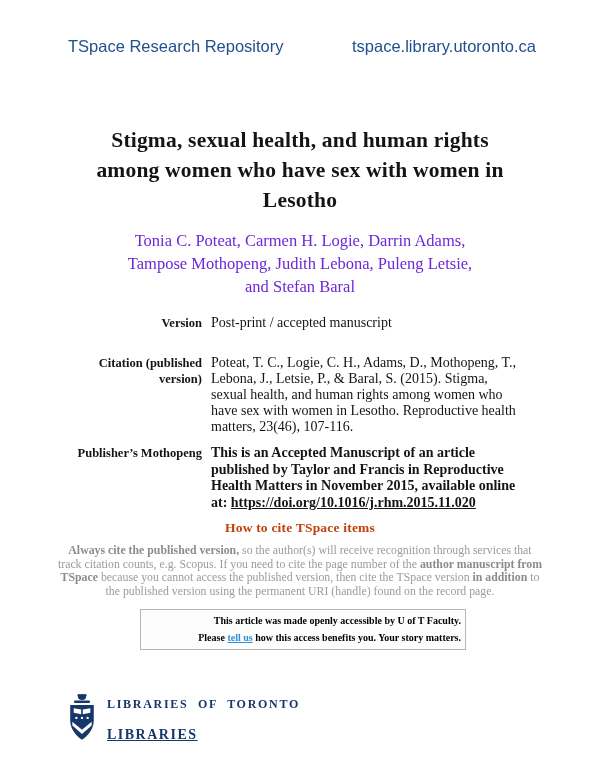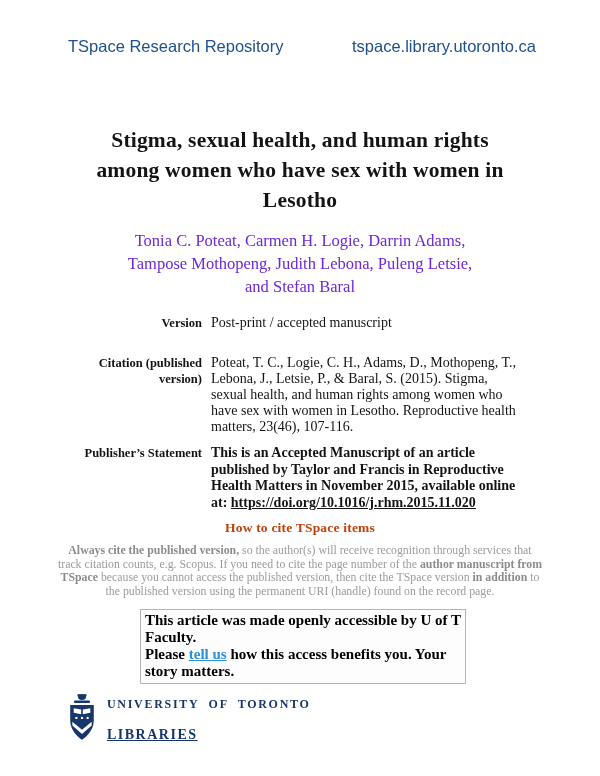--- a/index.html
+++ b/index.html
@@ -39,21 +39,21 @@
     font-weight:700;font-size:13.5px;color:#c2410c;letter-spacing:0.2px;
   }
   .howto-para{
     position:absolute;top:544px;left:57px;right:57px;margin:0;
     text-align:center;font-size:11.8px;line-height:13.6px;color:#9b9b9b;
   }
   .howto-para b{color:#8c8c8c;}
   .notice-box{
     position:absolute;top:609px;left:140px;width:326px;box-sizing:border-box;
     border:1px solid #b5b5b5;background:#fdfdfd;
-    text-align:left;font-weight:700;font-size:15px;line-height:17px;
+    text-align:right;font-weight:700;font-size:10px;line-height:17px;
     padding:2px 4px 3px;color:#000;
   }
   .tellus-link{color:#2d8fd5;text-decoration:underline;font-weight:700;cursor:pointer;}
   .logo{
     position:absolute;top:692px;left:67px;
     display:flex;align-items:center;color:#17376a;
   }
   .crest{width:30px;height:55px;flex:none;}
   .logo-text{margin-left:10px;}
   .logo-line1{font-size:12px;font-weight:700;letter-spacing:1.7px;word-spacing:5px;}
@@ -74,21 +74,21 @@
 <div class="meta">
   <div class="meta-row">
     <div class="meta-label">Version</div>
     <div class="meta-value">Post-print / accepted manuscript</div>
   </div>
   <div class="meta-row citation">
     <div class="meta-label">Citation (published version)</div>
     <div class="meta-value">Poteat, T. C., Logie, C. H., Adams, D., Mothopeng, T., Lebona, J., Letsie, P., &amp; Baral, S. (2015). Stigma, sexual health, and human rights among women who have sex with women in Lesotho. Reproductive health matters, 23(46), 107-116.</div>
   </div>
   <div class="meta-row">
-    <div class="meta-label">Publisher’s Statement</div>
+    <div class="meta-label">Publisher’s Mothopeng</div>
     <div class="meta-value bold"><span>This is an Accepted Manuscript of an article published by Taylor and Francis in Reproductive Health Matters in November 2015, available online at: </span><a class="doi-link">https://doi.org/10.1016/j.rhm.2015.11.020</a></div>
   </div>
 </div>
 
 <div class="howto-heading">How to cite TSpace items</div>
 
 <p class="howto-para"><b>Always cite the published version,</b><span> so the author(s) will receive recognition through services that track citation counts, e.g. Scopus. If you need to cite the page number of the </span><b>author manuscript from TSpace</b><span> because you cannot access the published version, then cite the TSpace version </span><b>in addition</b><span> to the published version using the permanent URI (handle) found on the record page.</span></p>
 
 <div class="notice-box">
   <div>This article was made openly accessible by U of T Faculty.</div>
@@ -107,16 +107,16 @@
     <g fill="#ffffff">
       <path d="M12.5 29 L26.5 31.5 L26.5 40 L12.5 37.5 Z"></path>
       <path d="M43.5 29 L29.5 31.5 L29.5 40 L43.5 37.5 Z"></path>
       <circle cx="17.5" cy="47" r="2.2"></circle>
       <circle cx="28" cy="47" r="2.2"></circle>
       <circle cx="38.5" cy="47" r="2.2"></circle>
       <path d="M10 54 L28 69 L46 54 L46 61 L28 77 L10 61 Z"></path>
     </g>
   </svg>
   <div class="logo-text">
-    <div class="logo-line1">UNIVERSITY OF TORONTO</div>
+    <div class="logo-line1">LIBRARIES OF TORONTO</div>
     <div class="logo-line2">LIBRARIES</div>
   </div>
 </div>
 
 </body></html>

